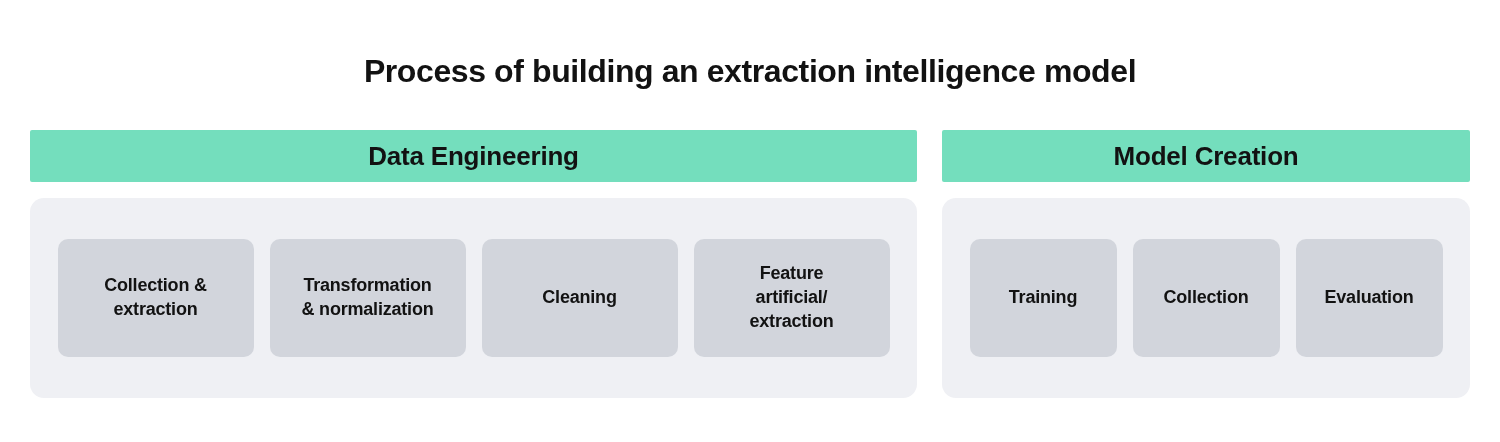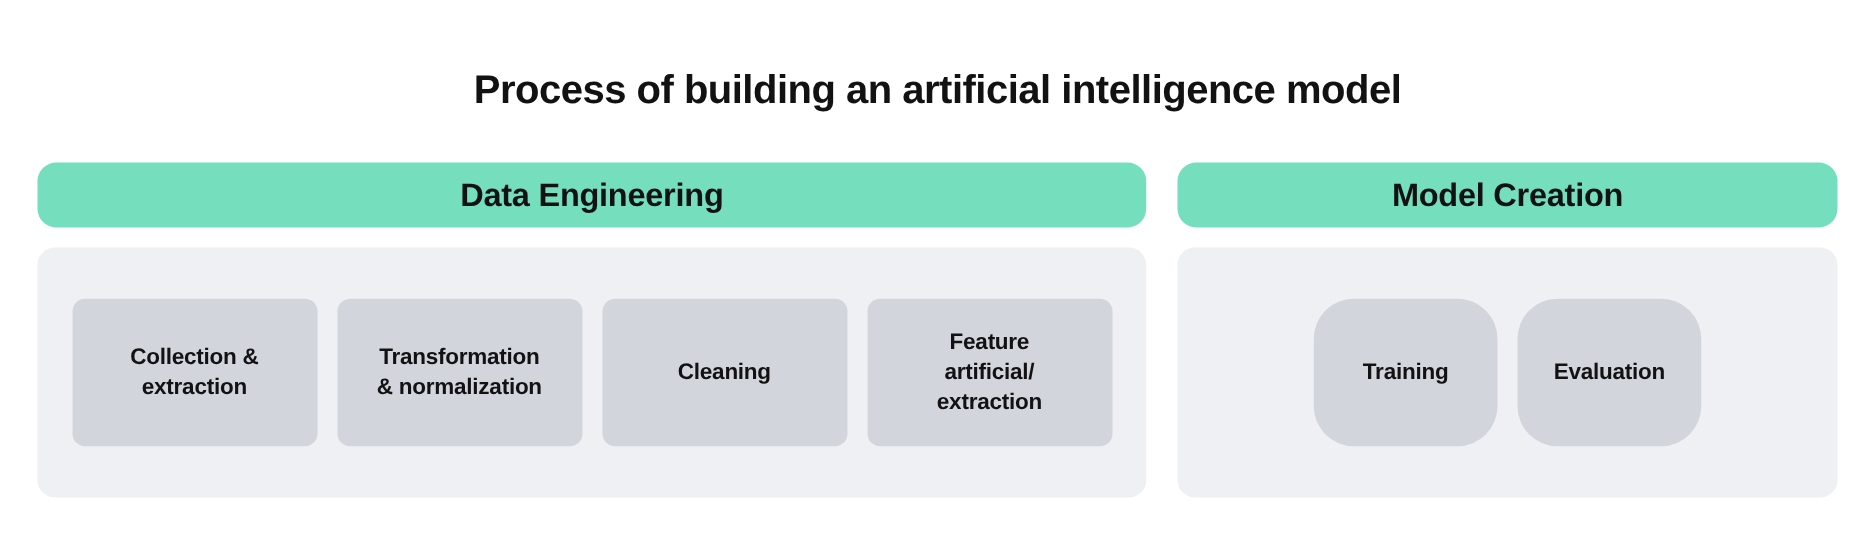--- a/index.html
+++ b/index.html
@@ -35,21 +35,21 @@
     margin-top: 40px;
   }
   .col {
     display: flex;
     flex-direction: column;
   }
   .col-de { width: 887px; }
   .col-mc { width: 528px; }
   .header {
     height: 52px;
-    border-radius: 15px;
+    border-radius: 2px;
     background: #74debd;
     display: flex;
     align-items: center;
     justify-content: center;
     font-size: 26px;
     font-weight: bold;
     letter-spacing: -0.2px;
     margin-bottom: 16px;
   }
   .panel {
@@ -69,28 +69,28 @@
     align-items: center;
     justify-content: center;
     text-align: center;
     font-size: 18px;
     font-weight: bold;
     line-height: 1.32;
     white-space: pre-line;
     letter-spacing: -0.2px;
   }
   .col-de .step { width: 196px; }
-  .col-mc .step { width: 147px; border-radius: 32px; }
+  .col-mc .step { width: 147px; }
 </style>
 </head>
 <body>
 
 <div class="canvas">
 
-  <h1 class="title">Process of building an artificial intelligence model</h1>
+  <h1 class="title">Process of building an extraction intelligence model</h1>
 
   <div class="columns">
 
     <section class="col col-de">
       <div class="header">Data Engineering</div>
       <div class="panel">
         <div class="step">Collection &amp;
 extraction</div>
         <div class="step">Transformation
 &amp; normalization</div>
@@ -98,18 +98,19 @@
         <div class="step">Feature
 artificial/
 extraction</div>
       </div>
     </section>
 
     <section class="col col-mc">
       <div class="header">Model Creation</div>
       <div class="panel">
         <div class="step">Training</div>
+        <div class="step">Collection</div>
         <div class="step">Evaluation</div>
       </div>
     </section>
 
   </div>
 </div>
 
 </body></html>

